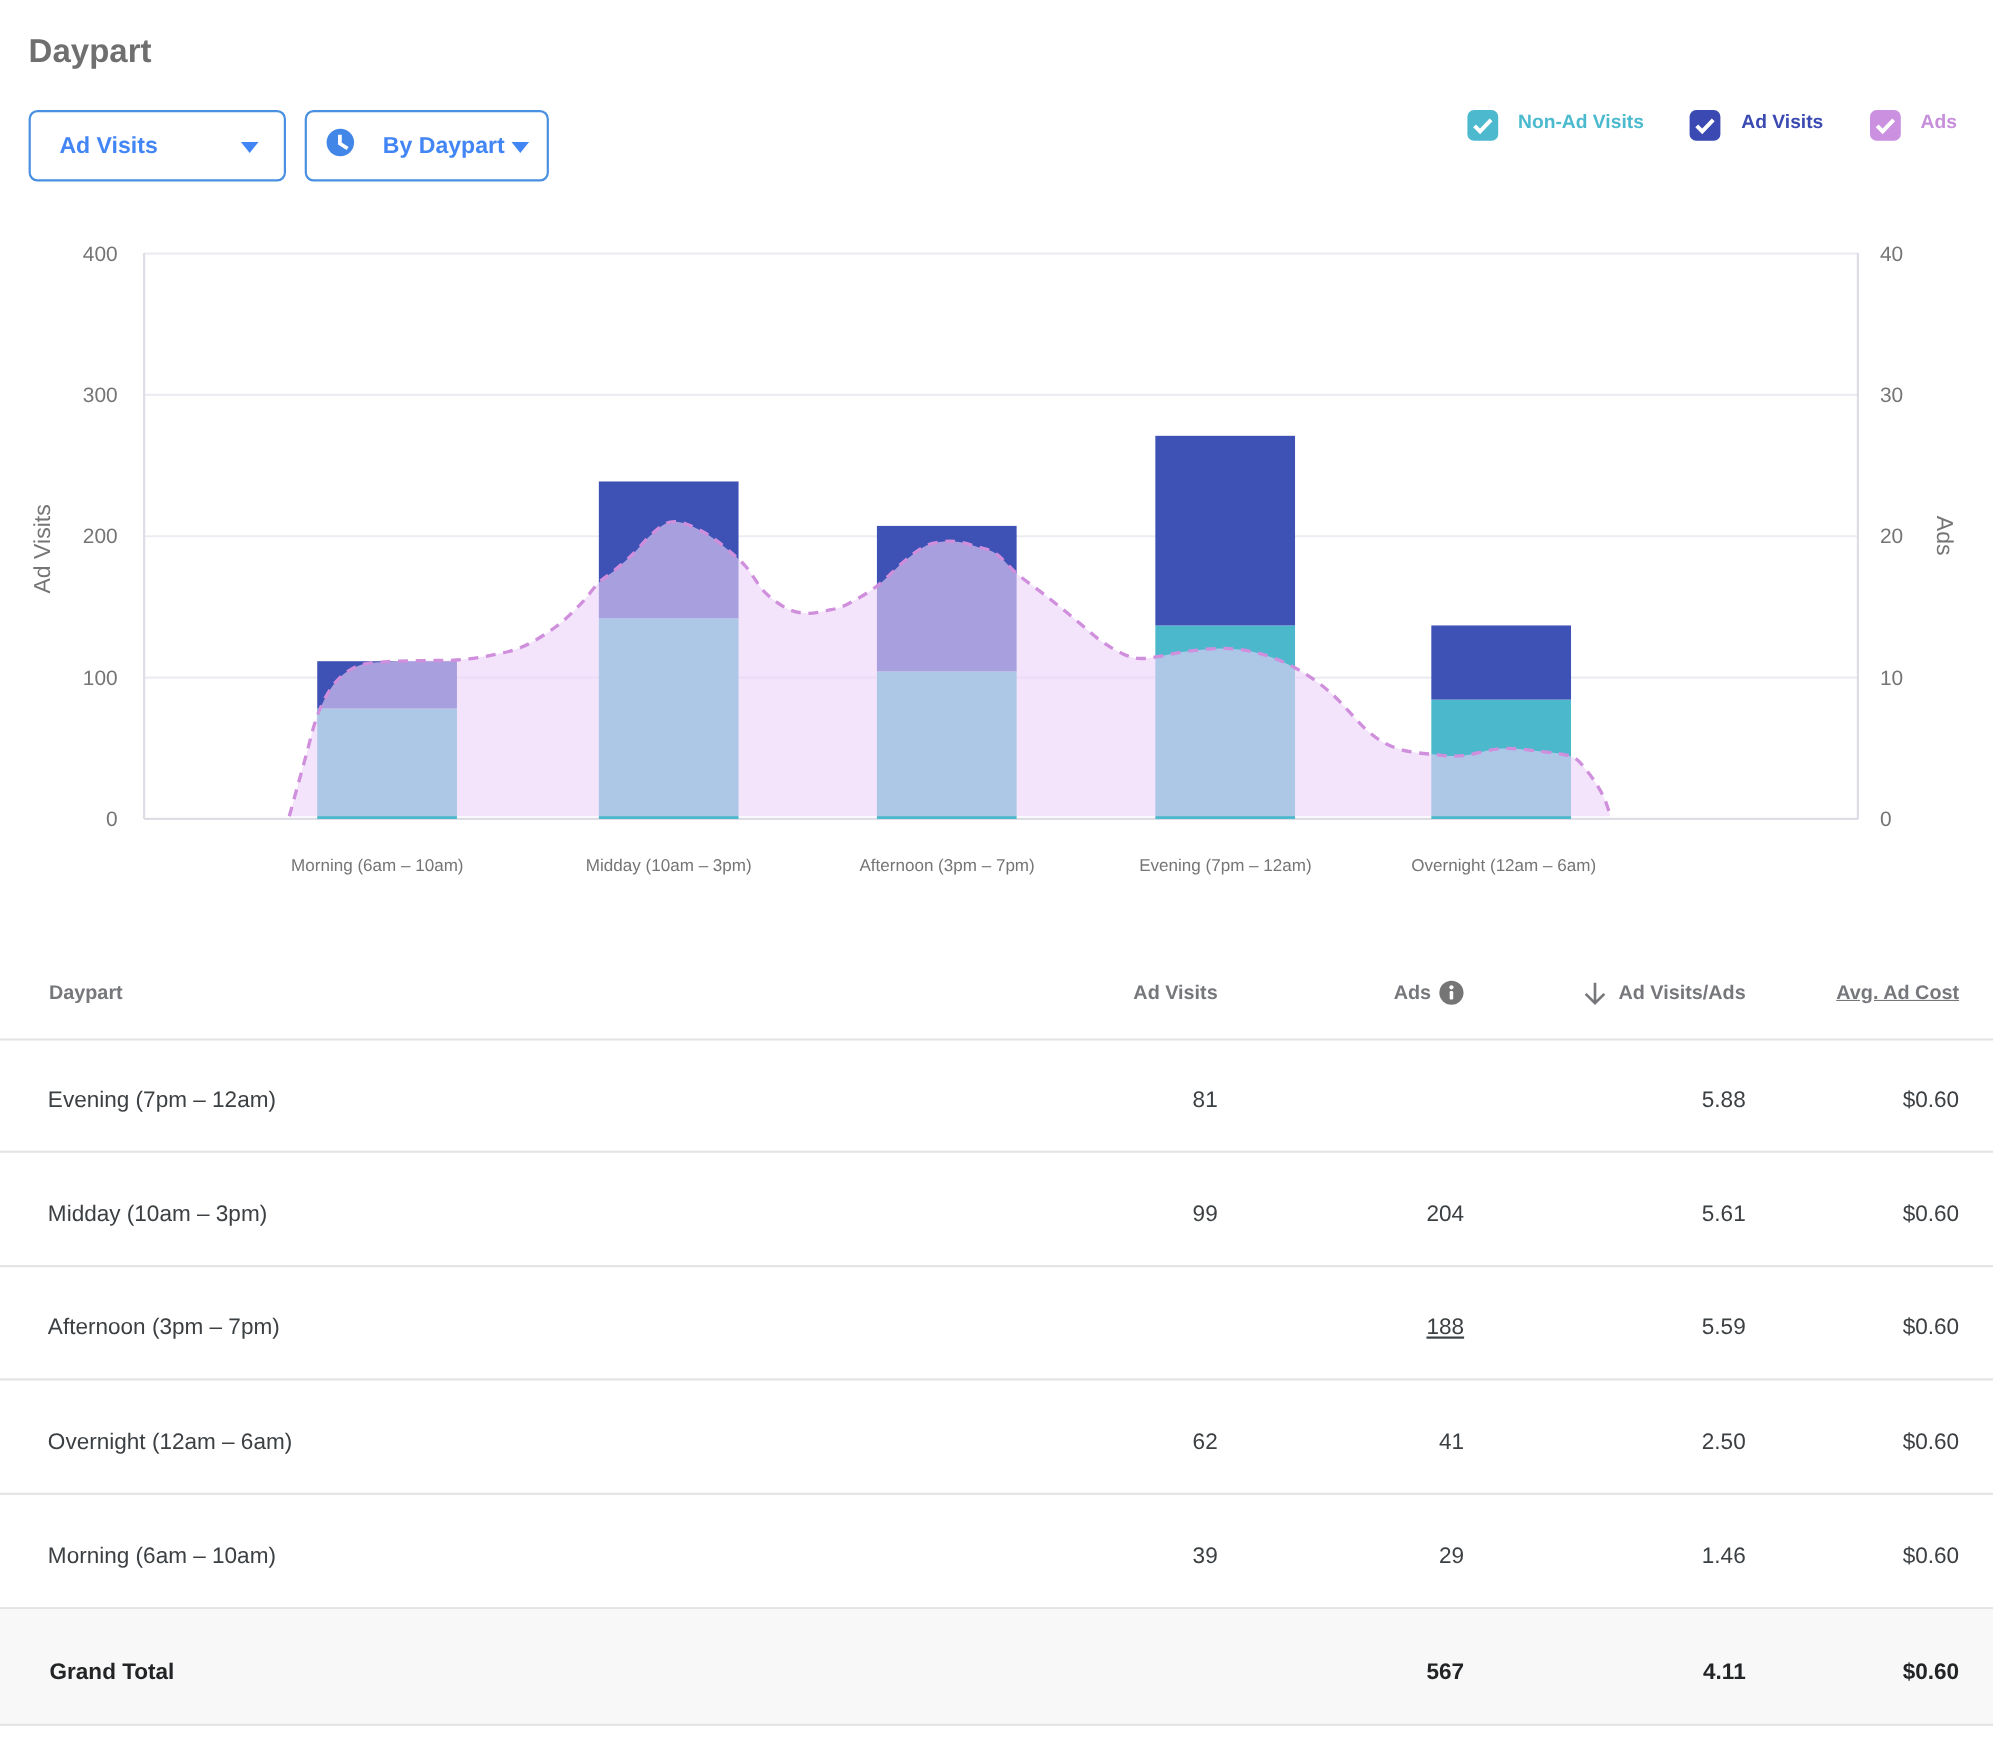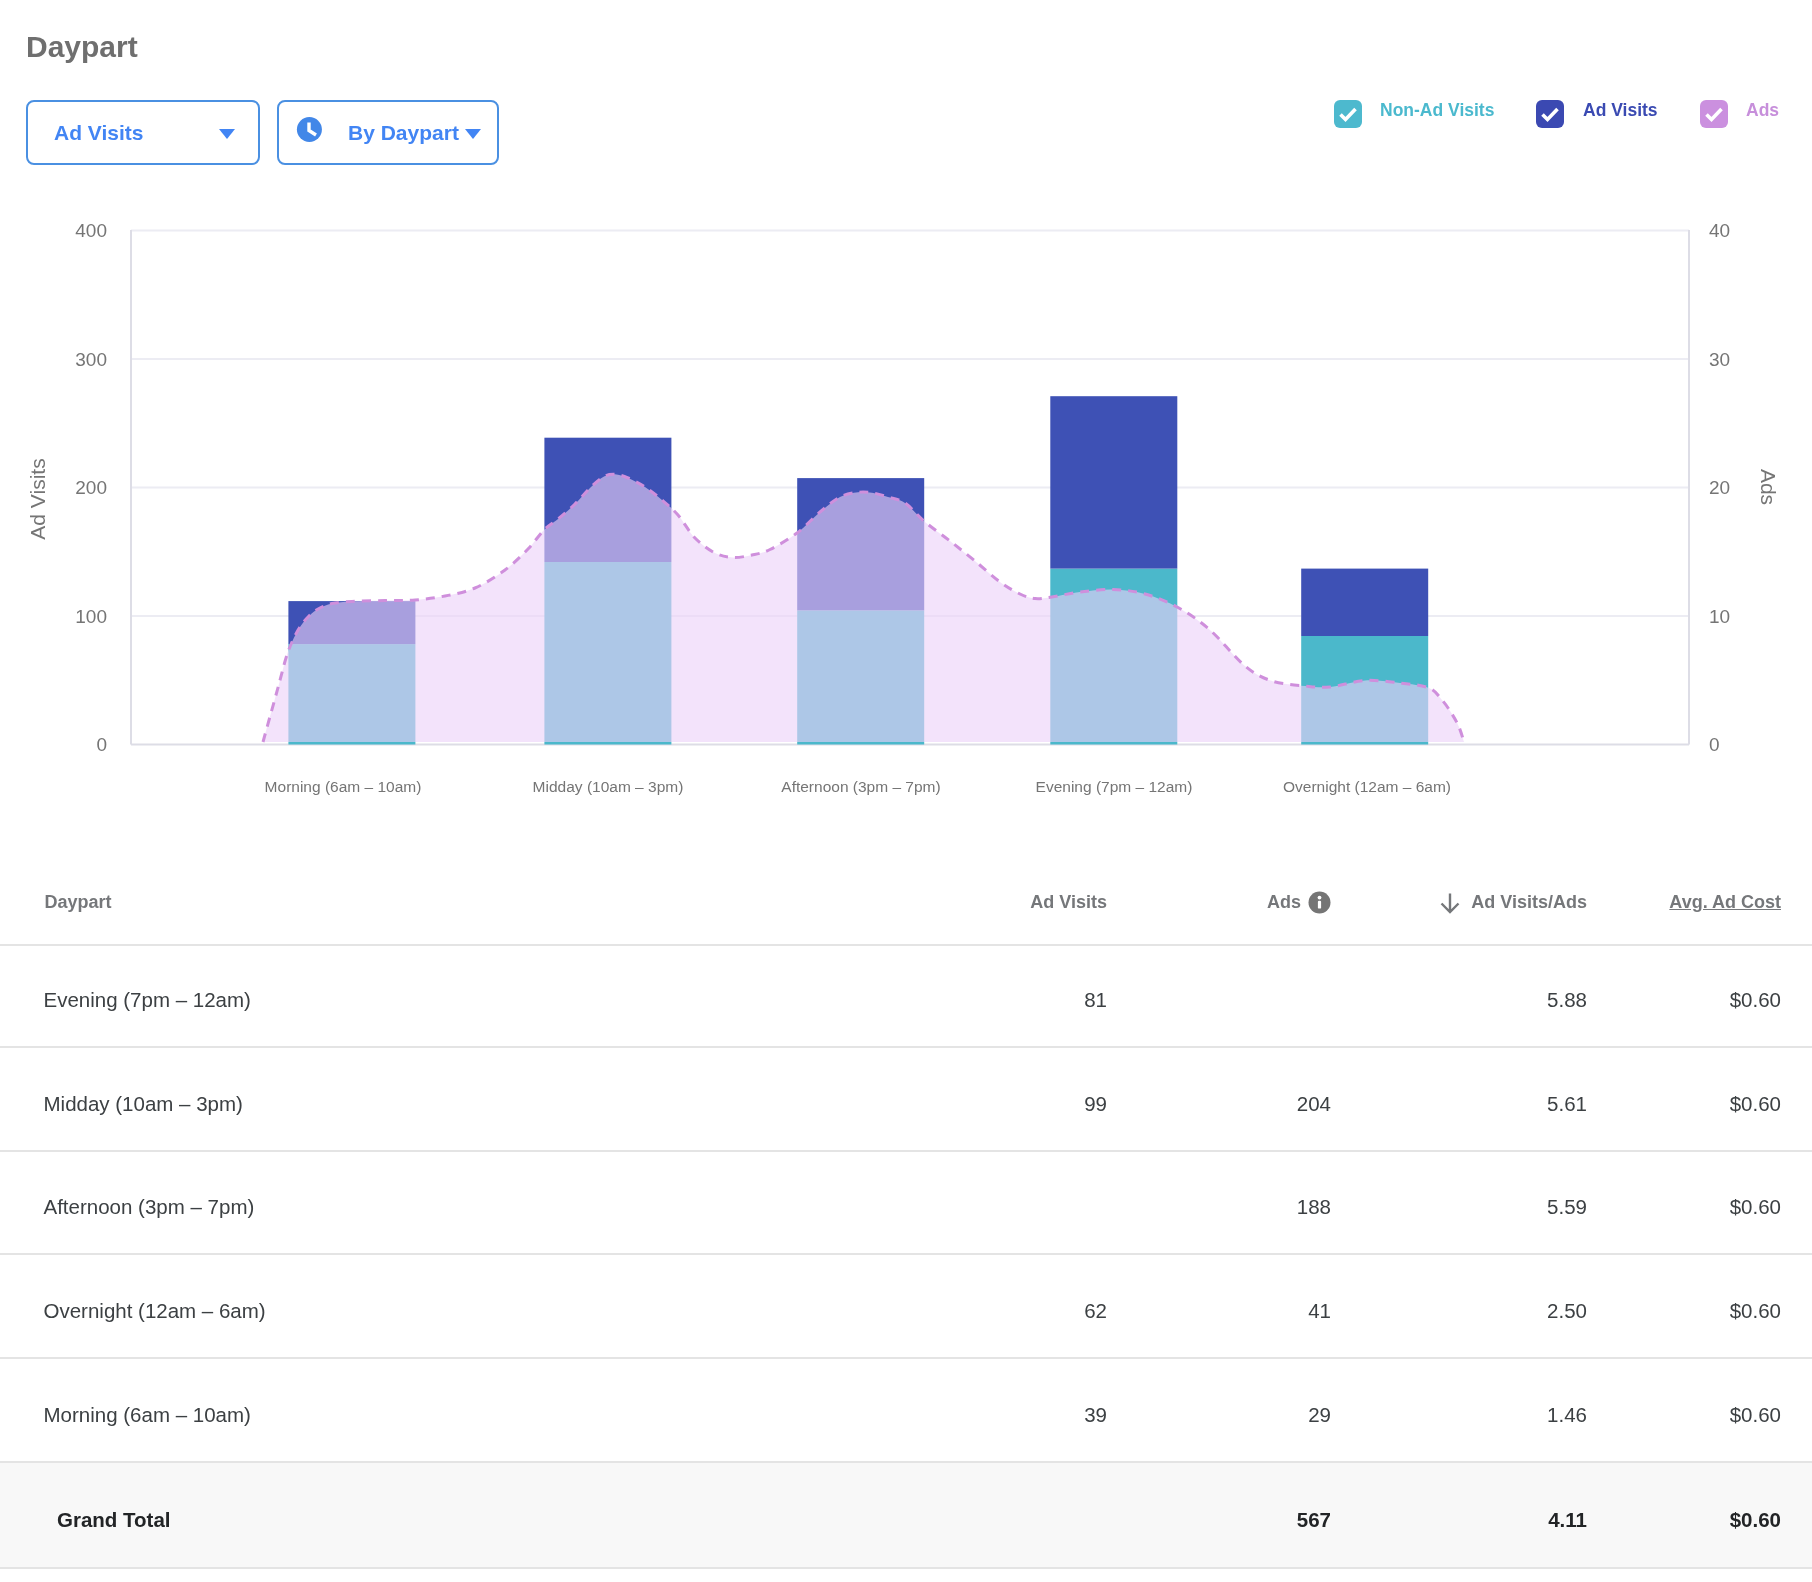--- a/index.html
+++ b/index.html
@@ -137,21 +137,21 @@
 <div class="row" style="top:1047.5px; height:104.0px;">
   <div class="cell" style="left:43.5px;">Midday (10am – 3pm)</div>
   <div class="cell num" style="left:907px; width:200px;">99</div>
   <div class="cell num" style="left:1131px; width:200px;">204</div>
   <div class="cell num" style="left:1387px; width:200px;">5.61</div>
   <div class="cell num" style="left:1581px; width:200px;">$0.60</div>
   <div class="bline" style="top:102.0px;"></div>
 </div>
 <div class="row" style="top:1151.5px; height:103.5px;">
   <div class="cell" style="left:43.5px;">Afternoon (3pm – 7pm)</div>
-  <div class="cell num" style="left:1131px; width:200px;">188</div>
+  <div class="cell num" style="left:1131px; width:200px;text-decoration:underline;">188</div>
   <div class="cell num" style="left:1387px; width:200px;">5.59</div>
   <div class="cell num" style="left:1581px; width:200px;">$0.60</div>
   <div class="bline" style="top:101.5px;"></div>
 </div>
 <div class="row" style="top:1255px; height:104px;">
   <div class="cell" style="left:43.5px;">Overnight (12am – 6am)</div>
   <div class="cell num" style="left:907px; width:200px;">62</div>
   <div class="cell num" style="left:1131px; width:200px;">41</div>
   <div class="cell num" style="left:1387px; width:200px;">2.50</div>
   <div class="cell num" style="left:1581px; width:200px;">$0.60</div>
@@ -159,19 +159,19 @@
 </div>
 <div class="row" style="top:1359px; height:104px;">
   <div class="cell" style="left:43.5px;">Morning (6am – 10am)</div>
   <div class="cell num" style="left:907px; width:200px;">39</div>
   <div class="cell num" style="left:1131px; width:200px;">29</div>
   <div class="cell num" style="left:1387px; width:200px;">1.46</div>
   <div class="cell num" style="left:1581px; width:200px;">$0.60</div>
   <div class="bline" style="top:102px;"></div>
 </div>
 <div class="row" style="top:1463px; height:106px;background:#F8F8F8; font-weight:bold; color:#222426;">
-  <div class="cell" style="left:57px;text-align:right;">Grand Total</div>
+  <div class="cell" style="left:45px;text-align:right;">Grand Total</div>
   <div class="cell num" style="left:1131px; width:200px;">567</div>
   <div class="cell num" style="left:1387px; width:200px;">4.11</div>
   <div class="cell num" style="left:1581px; width:200px;">$0.60</div>
   <div class="bline" style="top:104px;"></div>
 </div>
 
 </div>
 </body></html>

